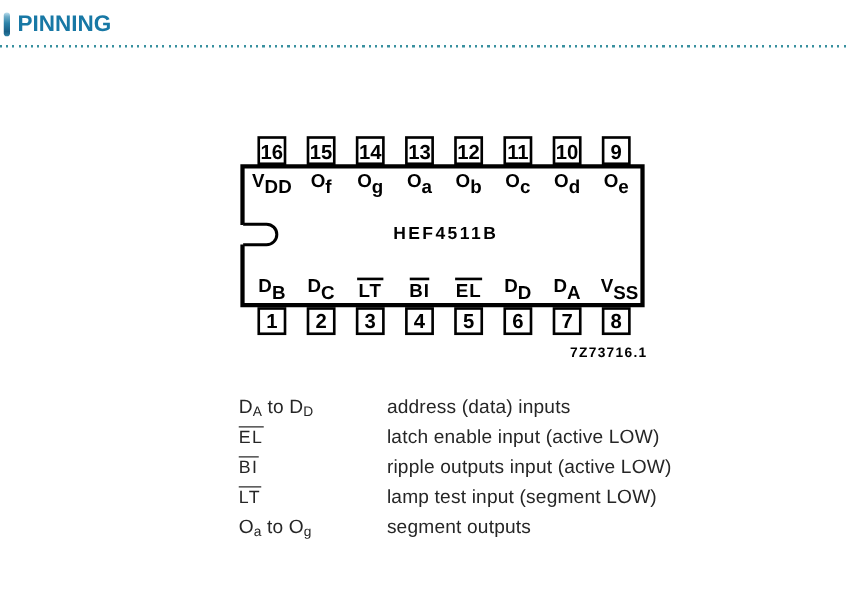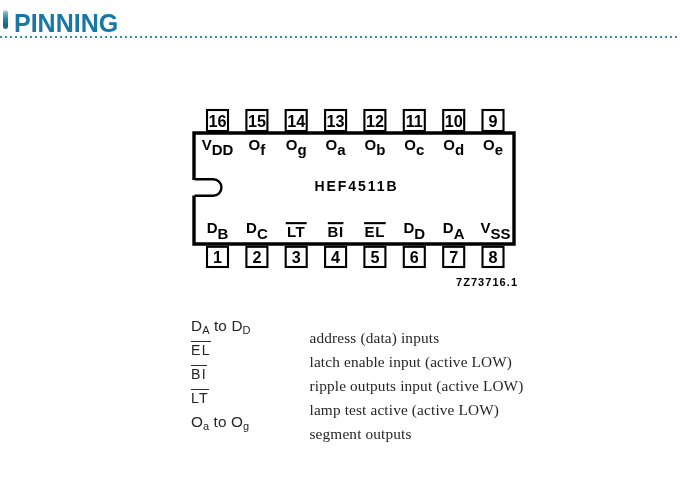--- a/index.html
+++ b/index.html
@@ -1,26 +1,26 @@
 <!DOCTYPE html>
 <html><head>
 <meta charset="utf-8">
 <style>
 html,body {margin:0;padding:0;background:#fff;}
 body {width:680px;height:479px;position:relative;overflow:hidden;
   font-family:"Liberation Sans", sans-serif;}
 svg text {font-family:"Liberation Sans", sans-serif; fill:#000;}
 .pill {position:absolute;left:2.5px;top:9.5px;width:5px;height:19px;border-radius:3px;
   background:linear-gradient(to bottom,#bcdeed 0%,#6cacc8 18%,#2d83a9 45%,#175f87 80%,#2d7fa2 100%);}
-.hdr {position:absolute;left:14px;top:9px;font-size:25px;font-weight:bold;color:#1878a5;}
+.hdr {position:absolute;left:14px;top:9px;font-size:18px;font-weight:bold;color:#1878a5;}
 .dots {position:absolute;left:0;top:36.2px;width:680px;height:1.8px;
   background-image:repeating-linear-gradient(to right,#38909f 0,#38909f 1.6px,transparent 1.6px,transparent 5px);}
 .lrow {position:absolute;left:0;width:680px;font-size:15.3px;letter-spacing:0.15px;color:#262626;}
 .llab {position:absolute;left:191px;top:0;}
-.ldesc {position:absolute;left:309.5px;top:12px;font-family:Liberation Serif, serif;}
+.ldesc {position:absolute;left:309.5px;top:0;}
 .lrow sub {font-size:11px;vertical-align:baseline;position:relative;top:2.5px;letter-spacing:0;}
 .ov {border-top:1.7px solid #2b2b2b;display:inline-block;padding-top:2.9px;line-height:11.8px;font-size:14.2px;letter-spacing:1.2px;}
 </style>
 </head>
 <body>
 
 <div class="pill"></div>
 
 <div class="hdr">PINNING</div>
 
@@ -202,19 +202,19 @@
     <span class="ldesc">latch enable input (active LOW)</span>
   </div>
 
 <div class="lrow" style="top:365px">
     <span class="llab"><span class="ov">BI</span></span>
     <span class="ldesc">ripple outputs input (active LOW)</span>
   </div>
 
 <div class="lrow" style="top:389px">
     <span class="llab"><span class="ov">LT</span></span>
-    <span class="ldesc">lamp test active (active LOW)</span>
+    <span class="ldesc">lamp test input (segment LOW)</span>
   </div>
 
 <div class="lrow" style="top:413px">
     <span class="llab">O<sub>a</sub> to O<sub>g</sub></span>
     <span class="ldesc">segment outputs</span>
   </div>
 
 </body></html>

